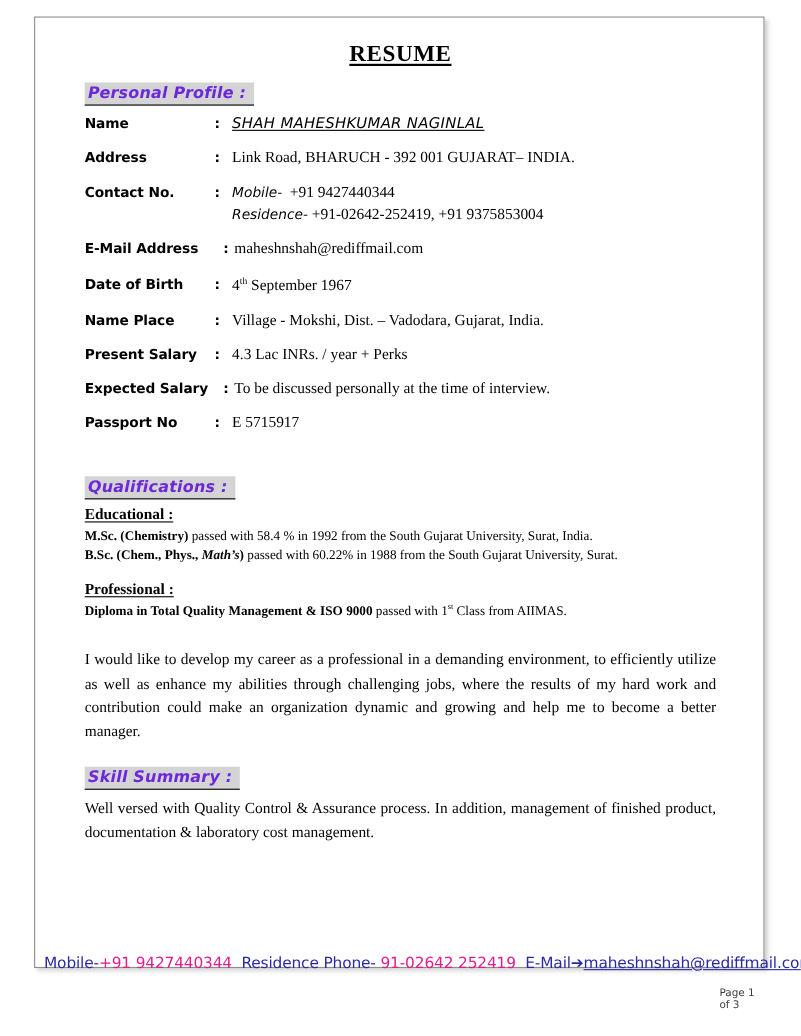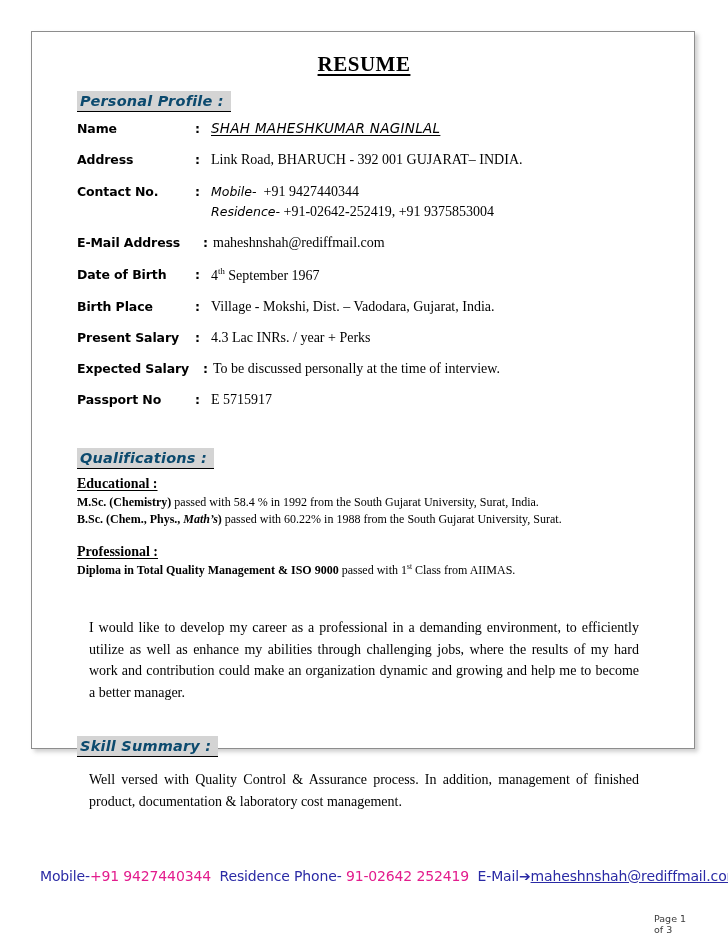--- a/index.html
+++ b/index.html
@@ -12,23 +12,23 @@
     height: 942px;
     position: relative;
     font-family: "Liberation Serif", serif;
     overflow: hidden;
   }
 
   
   #page-frame {
     position: absolute;
     left: 31px;
-    top: 31px;
+    top: 15px;
     width: 664px;
-    height: 718px;
+    height: 865px;
     box-sizing: border-box;
     border: 1.5px solid #8d8d8d;
     background: #ffffff;
     box-shadow: 3px 3px 4px rgba(120,120,120,0.35);
   }
 
   #page-inner {
     position: absolute;
     left: 45px;
     top: 20px;
@@ -51,21 +51,21 @@
   
   .section-heading {
     display: inline-block;
     font-family: "DejaVu Sans", sans-serif;
     font-weight: bold;
     font-style: italic;
     font-size: 14.5px;
     background: #d4d4d4;
     padding: 1px 7px 1px 3px;
     border-bottom: 1.6px solid #000;
-    color: #0c4a6e;
+    color: #6d28d9;
     letter-spacing: 0.2px;
     line-height: 1.25;
   }
   .section-wrap { margin: 0 0 7px 0; }
 
   
   .field-row {
     display: flex;
     align-items: baseline;
     margin-bottom: 11px;
@@ -134,21 +134,21 @@
   .qual-line b { font-weight: bold; }
   .qual-line i { font-style: italic; }
   .block-gap { height: 15px; }
 
   
   .body-par {
     font-family: "Liberation Serif", serif;
     font-size: 14px;
     line-height: 1.55;
     text-align: justify;
-    margin: 12px;
+    margin: 0;
     color: #000;
   }
 
   .sec-gap-lg { height: 26px; }
   .sec-gap-md { height: 20px; }
 
   
   #footer-contact {
     position: absolute;
     left: 40px;
@@ -217,21 +217,21 @@
       <span class="field-value">maheshnshah@rediffmail.com</span>
     </div>
 
     <div class="field-row">
       <span class="field-label">Date of Birth</span>
       <span class="field-colon">:</span>
       <span class="field-value"><span>4</span><sup>th</sup><span> September 1967</span></span>
     </div>
 
     <div class="field-row">
-      <span class="field-label">Birth Place</span>
+      <span class="field-label">Name Place</span>
       <span class="field-colon">:</span>
       <span class="field-value">Village - Mokshi, Dist. – Vadodara, Gujarat, India.</span>
     </div>
 
     <div class="field-row">
       <span class="field-label">Present Salary</span>
       <span class="field-colon">:</span>
       <span class="field-value">4.3 Lac INRs. / year + Perks</span>
     </div>
 

